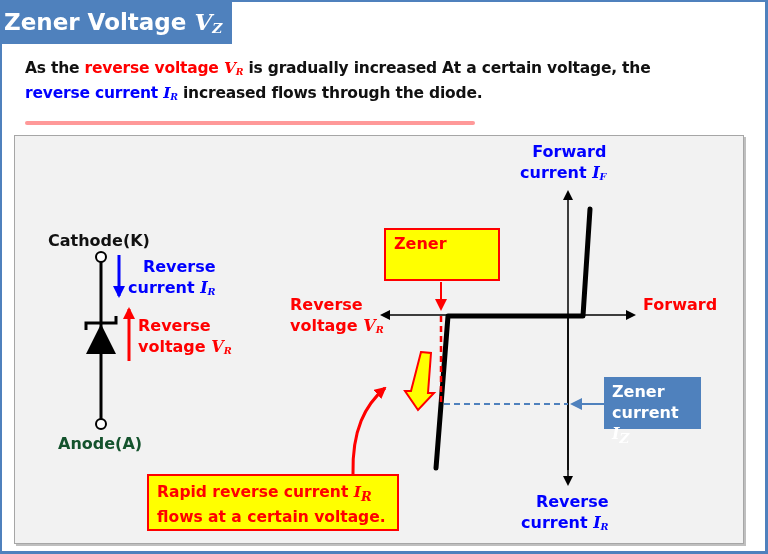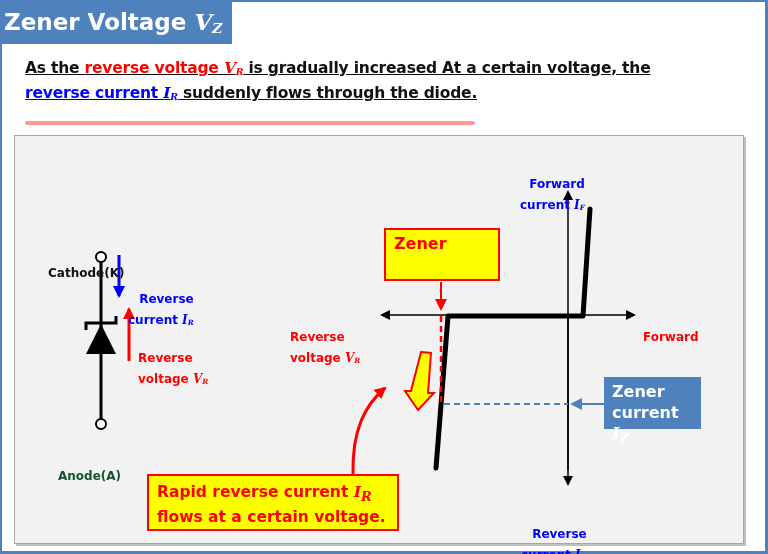--- a/index.html
+++ b/index.html
@@ -2,40 +2,40 @@
 <html><head>
 <meta charset="utf-8">
 <style>
   html, body { margin:0; padding:0; }
   body { width:768px; height:554px; position:relative; background:#fff; font-family:"DejaVu Sans", sans-serif; overflow:hidden; }
   .frame { position:absolute; left:0; top:0; width:768px; height:554px; box-sizing:border-box; border:2px solid #4F81BD; border-left-width:2px; border-right-width:3px; border-bottom-width:3px; }
   .title-tab { position:absolute; left:0; top:0; width:232px; height:44px; background:#4F81BD; color:#fff; font-weight:bold; font-size:23px; line-height:44px; padding-left:4px; box-sizing:border-box; }
   .title-tab .sym { font-family:"DejaVu Serif", serif; font-style:italic; }
   .title-tab sub, .intro sub, .lbl sub { font-size:0.6em; vertical-align:-0.2em; }
   .sym { font-family:"DejaVu Serif", serif; font-style:italic; font-weight:bold; }
-  .intro { position:absolute; left:25px; top:57px; width:720px; font-size:15.5px; font-weight:bold; line-height:21px; color:#111; letter-spacing:-0.2px;text-decoration:underline; }
+  .intro { position:absolute; left:25px; top:57px; width:720px; font-size:15.5px; font-weight:bold; line-height:21px; color:#111; letter-spacing:-0.2px; }
   .red { color:#FF0000; }
   .blue { color:#0000FF;text-align:right; }
   .underline { position:absolute; left:25px; top:121px; width:450px; height:4px; background:#FF9999; border-radius:2px; }
   .panel { position:absolute; left:14px; top:135px; width:730px; height:409px; background:#F2F2F2; border:1.5px solid #A6A6A6; box-shadow:2px 2px 0 #BFBFBF; box-sizing:border-box; }
-  .lbl { position:absolute; font-weight:bold; font-size:12px; line-height:21px; white-space:nowrap;margin-top:33px; }
+  .lbl { position:absolute; font-weight:bold; font-size:16px; line-height:21px; white-space:nowrap; }
   .box-yellow { position:absolute; background:#FFFF00; border:2px solid #FF0000; box-sizing:border-box; color:#FF0000; font-weight:bold; font-size:15.5px; line-height:21px; padding:4px 8px; }
   .box-blue { position:absolute; background:#4F81BD; color:#fff; font-weight:bold; font-size:16px; line-height:21px; padding:4px 8px; box-sizing:border-box; }
   svg.diagram { position:absolute; left:0; top:0; }
 </style>
 </head>
 <body>
 
 <div class="frame"></div>
 
 <div class="title-tab"><span>Zener Voltage </span><span class="sym"><span>V</span><sub>Z</sub></span></div>
 
 <div class="intro">
   <div><span>As the </span><span class="red">reverse voltage </span><span class="sym red"><span>V</span><sub>R</sub></span><span>  is gradually increased At a certain voltage, the</span></div>
-  <div><span class="blue">reverse current </span><span class="sym blue"><span>I</span><sub>R</sub></span><span> suddenly flows through the diode.</span></div>
+  <div><span class="blue">reverse current </span><span class="sym blue"><span>I</span><sub>R</sub></span><span> increased flows through the diode.</span></div>
 </div>
 <div class="underline"></div>
 
 <div class="panel"></div>
 
 <svg class="diagram" width="768" height="554" viewBox="0 0 768 554">
   <defs>
     <marker id="ah-black" markerWidth="10" markerHeight="10" refX="8" refY="5" orient="auto" markerUnits="userSpaceOnUse">
         <path d="M0,0 L10,5 L0,10 Z" fill="#000"></path>
       </marker>

